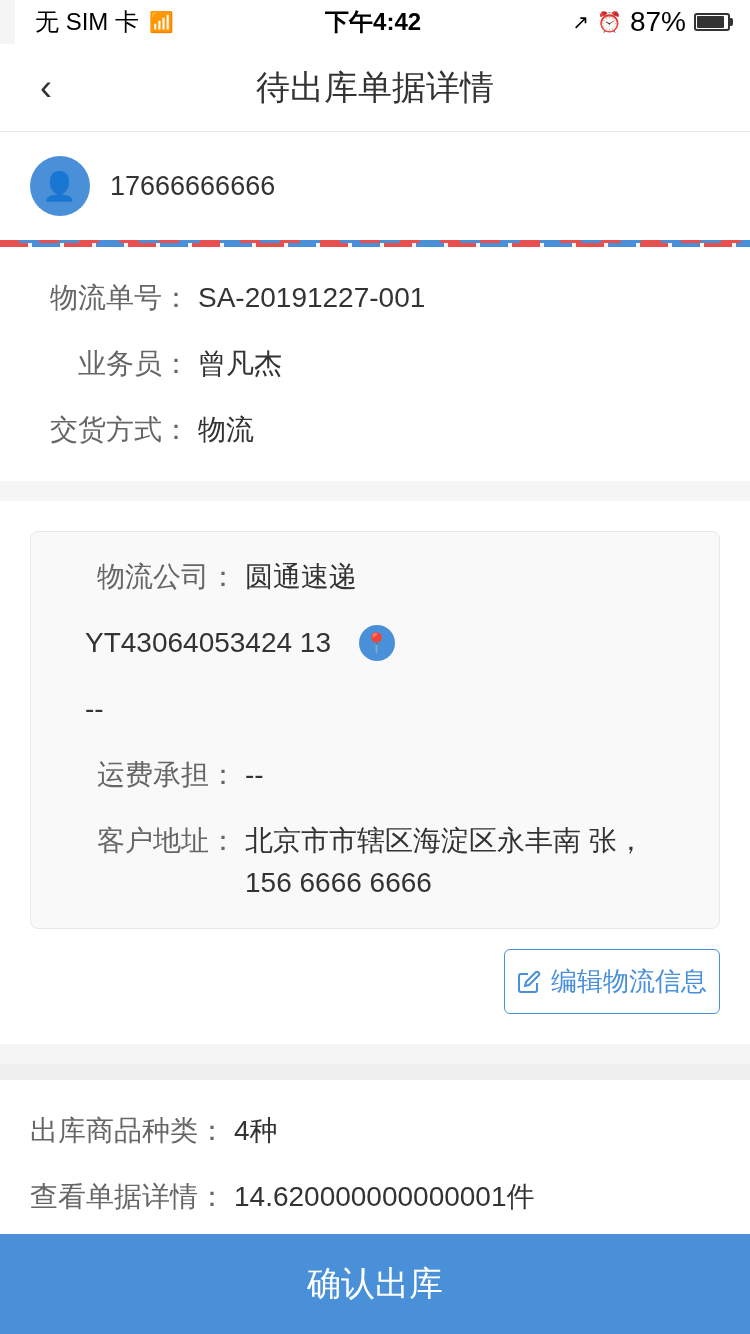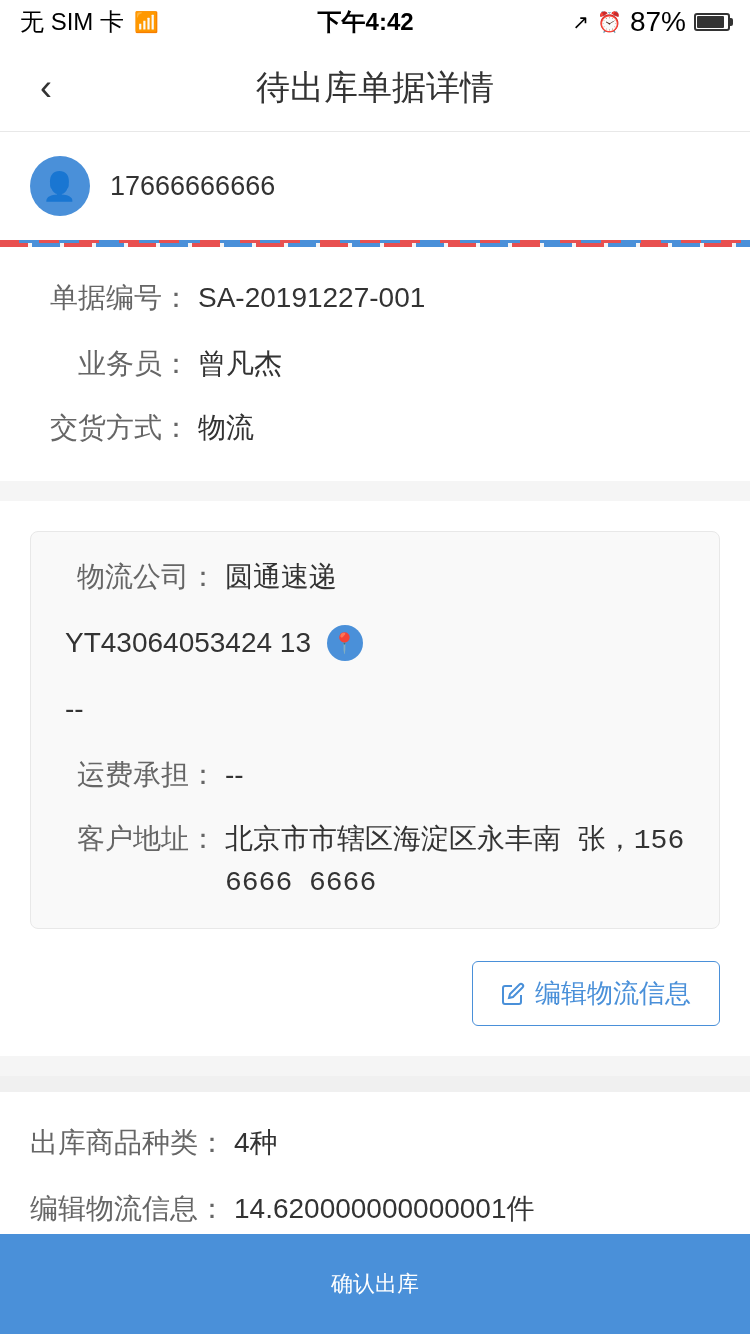--- a/index.html
+++ b/index.html
@@ -16,20 +16,21 @@
     
     .status-bar {
       background: #fff;
       height: 44px;
       display: flex;
       align-items: center;
       justify-content: space-between;
       padding: 4px 20px;
       font-size: 24px;
       font-weight: 500;
+      margin-left: 15px;
     }
     .status-left { display: flex; align-items: center; gap: 10px; }
     .status-right { display: flex; align-items: center; gap: 8px; font-size: 22px; }
     .wifi-icon { font-size: 20px; }
     .battery-icon {
       width: 36px; height: 18px; border: 2px solid #333; border-radius: 3px;
       position: relative; display: inline-block;
     }
     .battery-icon::after {
       content: ''; position: absolute; right: -5px; top: 50%; transform: translateY(-50%);
@@ -108,128 +109,127 @@
       margin-bottom: 20px;
       padding: 30px;
     }
 
     .info-row {
       display: flex;
       margin-bottom: 24px;
       align-items: flex-start;
       line-height: 1.5;
     }
-    .info-row:last-child { margin-bottom: 0; font-family: Liberation Mono, monospace; }
+    .info-row:last-child { margin-bottom: 0; }
     .info-label {
       color: #666;
       font-size: 28px;
       min-width: 160px;
       text-align: right;
       flex-shrink: 0;
     }
     .info-value {
       color: #333;
       font-size: 28px;
       flex: 1;
       padding-left: 8px;
     }
     .info-value-with-icon {
       display: flex;
       align-items: center;
-      gap: 16px;
+      gap: 28px;
     }
     .location-icon {
       width: 36px; height: 36px;
       background: #4a90d9;
       border-radius: 50%;
       display: flex; align-items: center; justify-content: center;
       flex-shrink: 0;
     }
     .location-pin {
       color: white;
       font-size: 20px;
     }
 
     
     .logistics-box {
       background: #f9f9f9;
       border: 1px solid #e8e8e8;
       border-radius: 8px;
-      padding: 24px 26px;
+      padding: 24px 46px;
       margin-bottom: 20px;
     }
 
     
     .edit-btn-row {
       display: flex;
       justify-content: flex-end;
       margin-top: 20px;
     }
     .edit-btn {
+      display: flex;
+      align-items: center;
+      gap: 10px;
+      border: 1px solid #4a90d9;
+      color: #4a90d9;
+      padding: 14px 12px;
+      border-radius: 6px;
+      font-size: 26px;
+      background: white;
+      cursor: pointer;
+    }
+    .edit-icon-svg { width: 24px; height: 24px; }
+
+    
+    .section-divider {
+      height: 16px;
+      background: #f0f0f0;
+    }
+
+    
+    .product-section {
+      background: #fff;
+      padding: 30px;
+    }
+
+    
+    .view-detail-btn-row {
+      display: flex;
+      justify-content: flex-end;
+      margin-top: 20px;
+    }
+    .view-detail-btn {
       display: flex;
       align-items: center;
       gap: 10px;
       border: 1px solid #4a90d9;
       color: #4a90d9;
       padding: 14px 28px;
       border-radius: 6px;
       font-size: 26px;
       background: white;
       cursor: pointer;
-      margin-top: 12px;
-    }
-    .edit-icon-svg { width: 24px; height: 24px; }
-
-    
-    .section-divider {
-      height: 16px;
-      background: #f0f0f0;
-    }
-
-    
-    .product-section {
-      background: #fff;
-      padding: 30px;
-    }
-
-    
-    .view-detail-btn-row {
-      display: flex;
-      justify-content: flex-end;
-      margin-top: 20px;
-    }
-    .view-detail-btn {
-      display: flex;
-      align-items: center;
-      gap: 10px;
-      border: 1px solid #4a90d9;
-      color: #4a90d9;
-      padding: 14px 28px;
-      border-radius: 6px;
-      font-size: 26px;
-      background: white;
-      cursor: pointer;
     }
 
     
     .confirm-btn-bar {
       position: fixed;
       bottom: 0;
       left: 0;
       width: 750px;
       height: 100px;
       background: #4a90d9;
       display: flex;
       align-items: center;
       justify-content: center;
       cursor: pointer;
     }
     .confirm-btn-label {
       color: white;
-      font-size: 22px;
+      font-size: 34px;
       font-weight: 500;
     }
 
     .main-scroll {
       padding-bottom: 100px;
     }
   </style>
 </head>
 <body>
 
@@ -260,21 +260,21 @@
     <div class="customer-avatar">
       <span>👤</span>
     </div>
     <span class="customer-phone">17666666666</span>
   </div>
 
   <div class="dashed-divider"></div>
 
   <div class="section">
     <div class="info-row">
-      <span class="info-label">单据编号：</span>
+      <span class="info-label">物流单号：</span>
       <span class="info-value">SA-20191227-001</span>
     </div>
     <div class="info-row">
       <span class="info-label">业务员：</span>
       <span class="info-value">曾凡杰</span>
     </div>
     <div class="info-row">
       <span class="info-label">交货方式：</span>
       <span class="info-value">物流</span>
     </div>
@@ -321,21 +321,21 @@
   </div>
 
   <div class="section-divider"></div>
 
   <div class="product-section">
     <div class="info-row">
       <span class="info-label">出库商品种类：</span>
       <span class="info-value">4种</span>
     </div>
     <div class="info-row">
-      <span class="info-label">编辑物流信息：</span>
+      <span class="info-label">查看单据详情：</span>
       <span class="info-value">14.620000000000001件</span>
     </div>
 
     <div class="view-detail-btn-row">
       <button class="view-detail-btn">
         <svg width="24" height="24" viewBox="0 0 24 24" fill="none" stroke="#4a90d9" stroke-width="2">
           <rect x="3" y="3" width="18" height="18" rx="2"></rect>
           <line x1="7" y1="8" x2="17" y2="8"></line>
           <line x1="7" y1="12" x2="17" y2="12"></line>
           <line x1="7" y1="16" x2="13" y2="16"></line>

